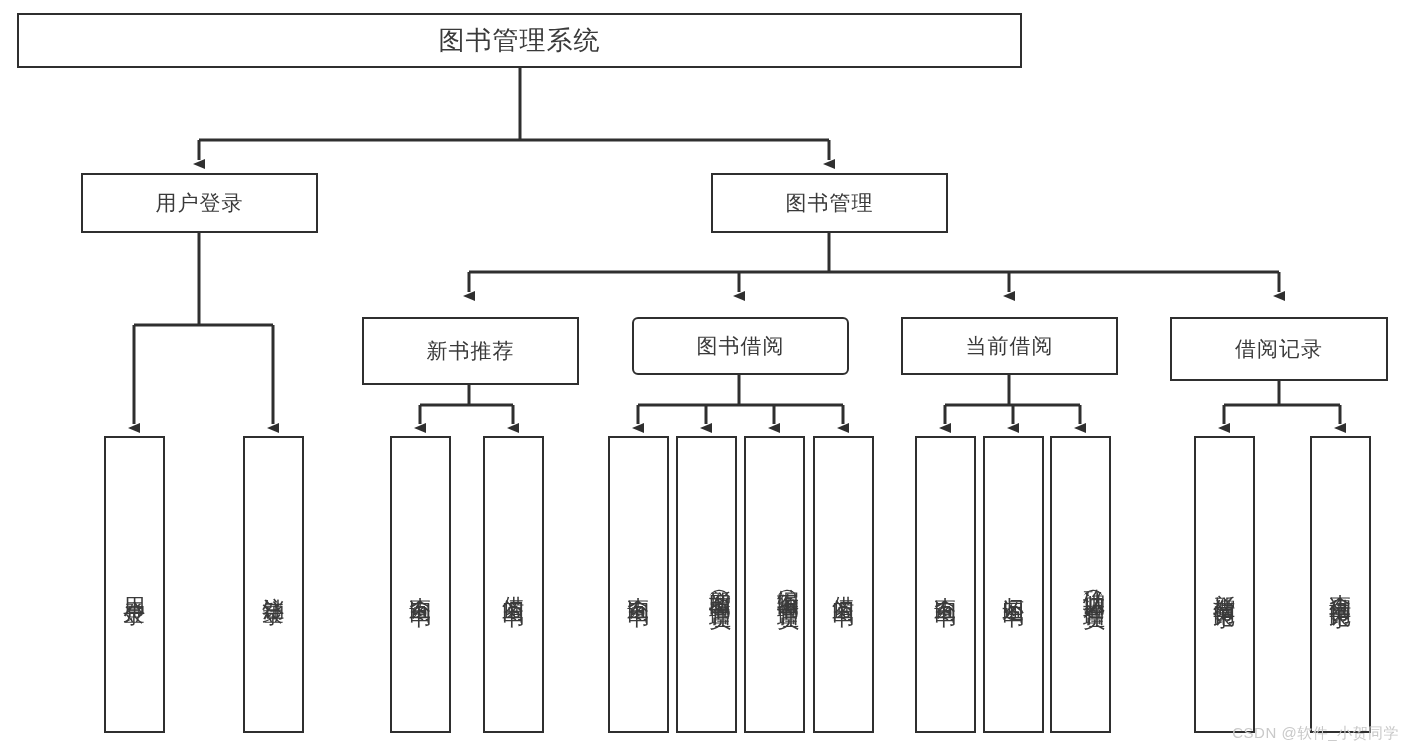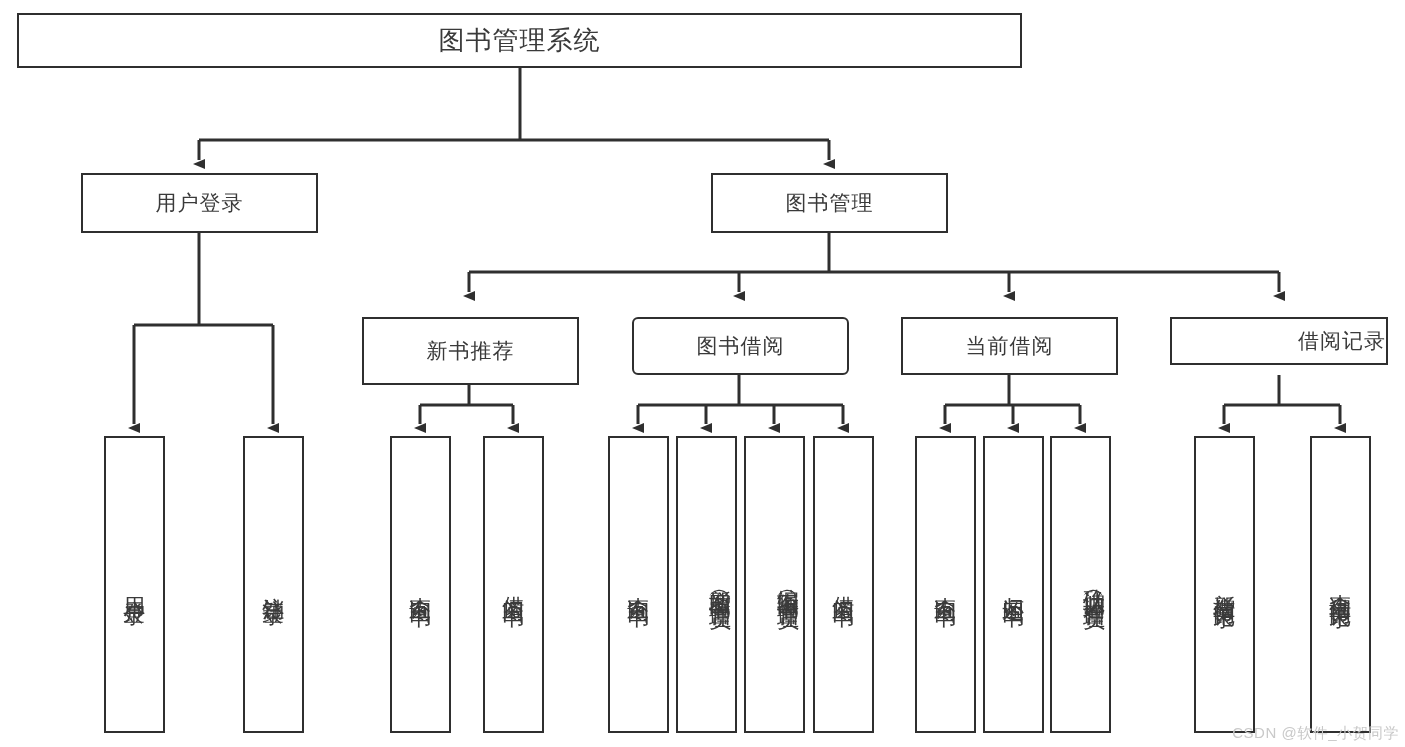--- a/index.html
+++ b/index.html
@@ -138,21 +138,21 @@
 
   <div class="node node-h" style="left:362px; top:317px; width:217px; height:68px;">
     <span>新书推荐</span>
   </div>
   <div class="node node-h" style="left:632px; top:317px; width:217px; height:58px;border-radius:6px;">
     <span>图书借阅</span>
   </div>
   <div class="node node-h" style="left:901px; top:317px; width:217px; height:58px;">
     <span>当前借阅</span>
   </div>
-  <div class="node node-h" style="left:1170px; top:317px; width:218px; height:48px;justify-content:flex-end;">
+  <div class="node node-h" style="left:1170px; top:317px; width:218px; height:64px;">
     <span>借阅记录</span>
   </div>
 
   <div class="node node-v v-center" style="left:104px; top:436px; width:61px; height:297px;">
     <span>用户登录</span>
   </div>
   <div class="node node-v v-center" style="left:243px; top:436px; width:61px; height:297px;">
     <span>注销登录</span>
   </div>
 

